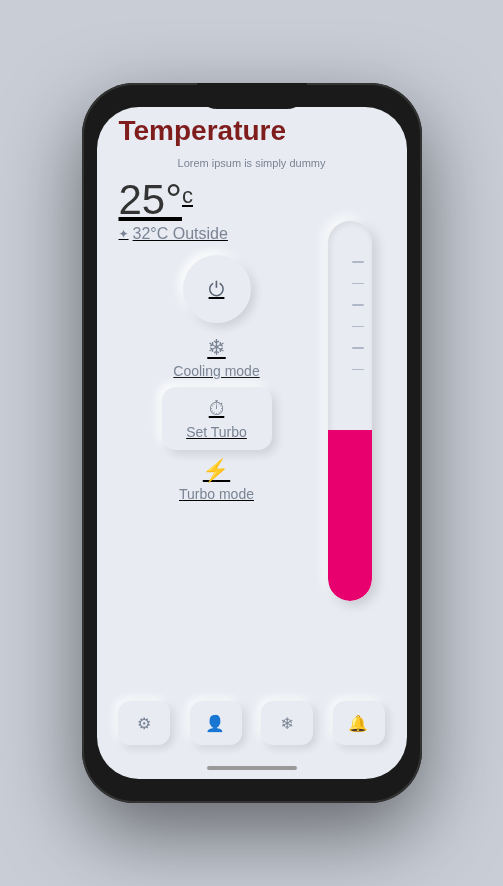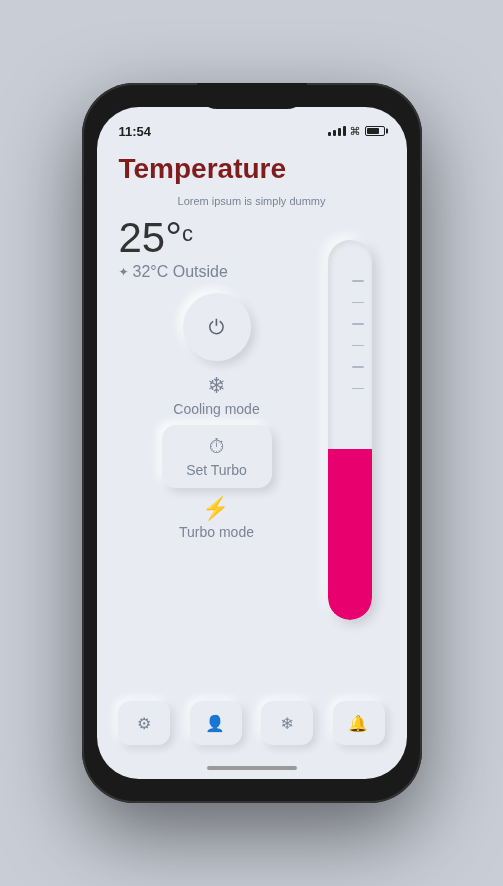--- a/index.html
+++ b/index.html
@@ -122,20 +122,21 @@
       font-size: 11px;
       color: #7a8494;
       margin-bottom: 10px;
       text-align: center;
     }
     
     .main-layout {
       display: flex;
       flex: 1;
       gap: 0;
+      text-decoration: underline;
     }
     .left-panel {
       display: flex;
       flex-direction: column;
       flex: 1;
       gap: 8px;
     }
     
     .temp-display {
       display: flex;
@@ -304,35 +305,20 @@
       white-space: nowrap;
     }
   </style>
 </head>
 <body>
 
 <div class="phone-outer">
   <div class="notch"></div>
   <div class="phone-screen">
 
-    <div class="status-bar">
-      <span class="status-time">11:54</span>
-      <div class="status-icons">
-        <div class="signal-dots">
-          <div class="signal-dot" style="height:4px"></div>
-          <div class="signal-dot" style="height:6px"></div>
-          <div class="signal-dot" style="height:8px"></div>
-          <div class="signal-dot" style="height:10px"></div>
-        </div>
-        <span class="wifi-icon">⌘</span>
-        <div class="battery-icon">
-          <div class="battery-fill"></div>
-        </div>
-      </div>
-    </div>
 
     <div class="content">
       <div class="page-title">Temperature</div>
       <div class="page-subtitle">Lorem ipsum is simply dummy</div>
 
       <div class="main-layout">
 
         <div class="left-panel">
 
           <div class="temp-display">

